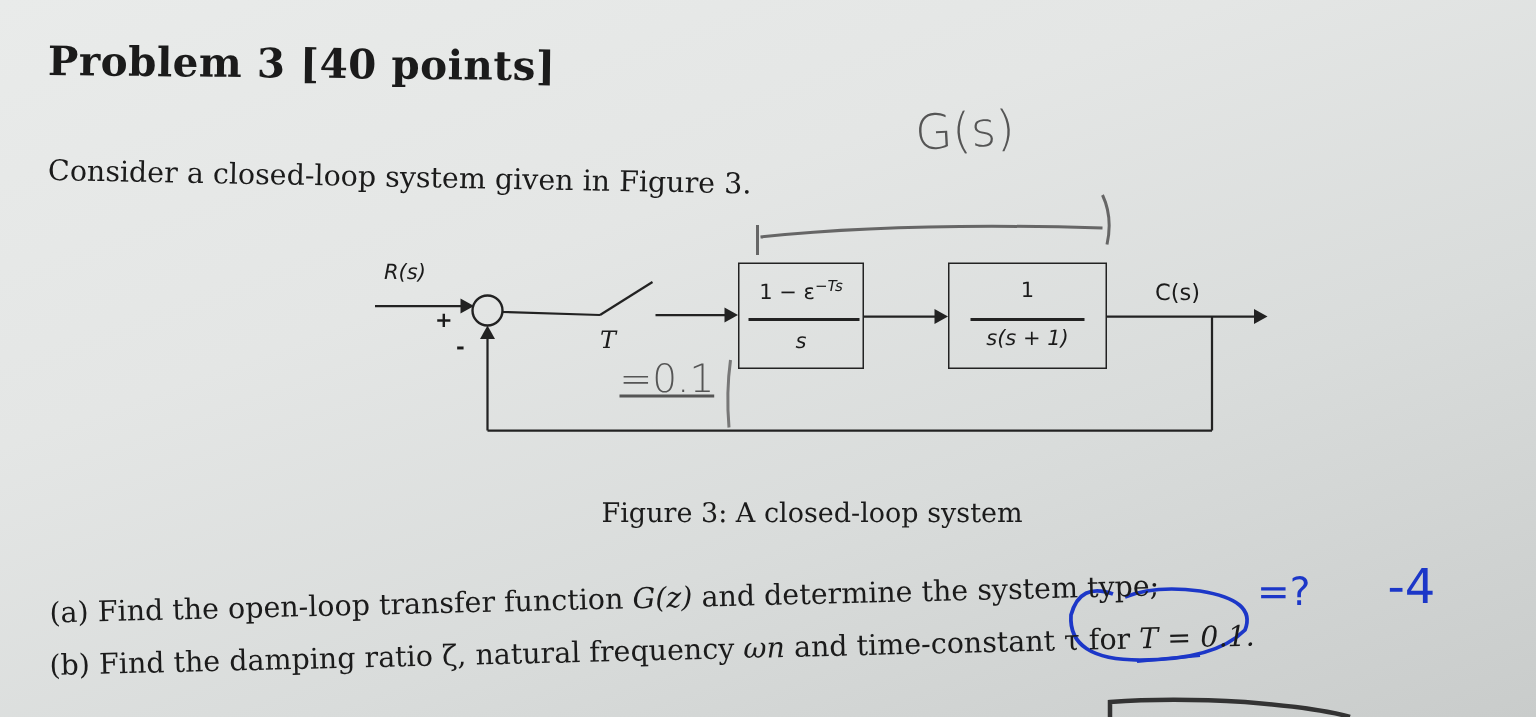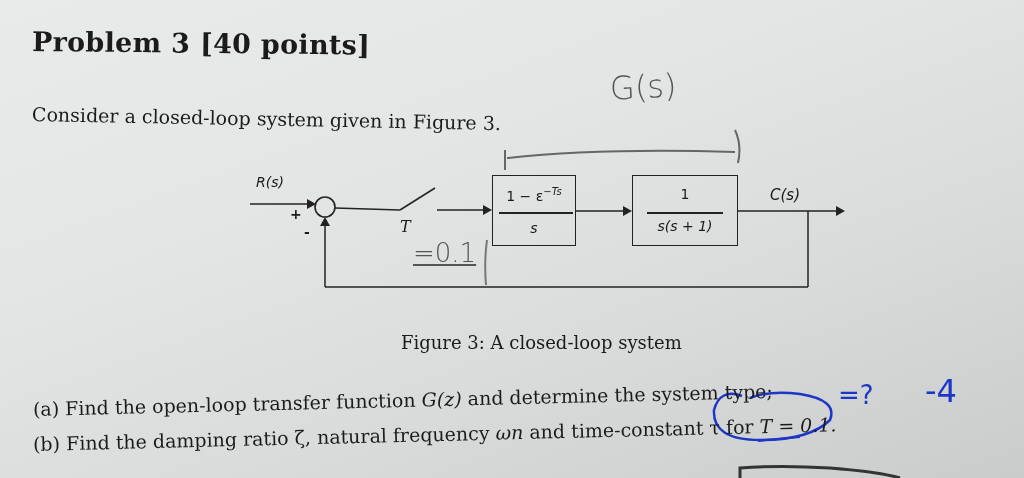--- a/index.html
+++ b/index.html
@@ -84,21 +84,21 @@
   <div class="frac-bar" style="left:6px; right:2px; top:36px;"></div>
   <div class="frac-num math" style="top:44px;">s</div>
 </div>
 
 <div class="block" style="left:632px; top:175px; width:104px; height:69px;">
   <div class="frac-num" style="top:10px;">1</div>
   <div class="frac-bar" style="left:14px; right:14px; top:36px;"></div>
   <div class="frac-num math" style="top:42px;">s(s + 1)</div>
 </div>
 
-<div class="abs sans" style="left:770px; top:186px; font-size:15px;font-style:italic;">C(s)</div>
+<div class="abs sans" style="left:770px; top:186px; font-size:15px;">C(s)</div>
 
 <div class="abs caption">Figure 3: A closed-loop system</div>
 
 <div class="abs qa">
   <span>(a)</span>
   <span>Find the open-loop transfer function</span>
   <span class="math">G(z)</span>
   <span>and determine the system type;</span>
 </div>
 <div class="abs qb">

